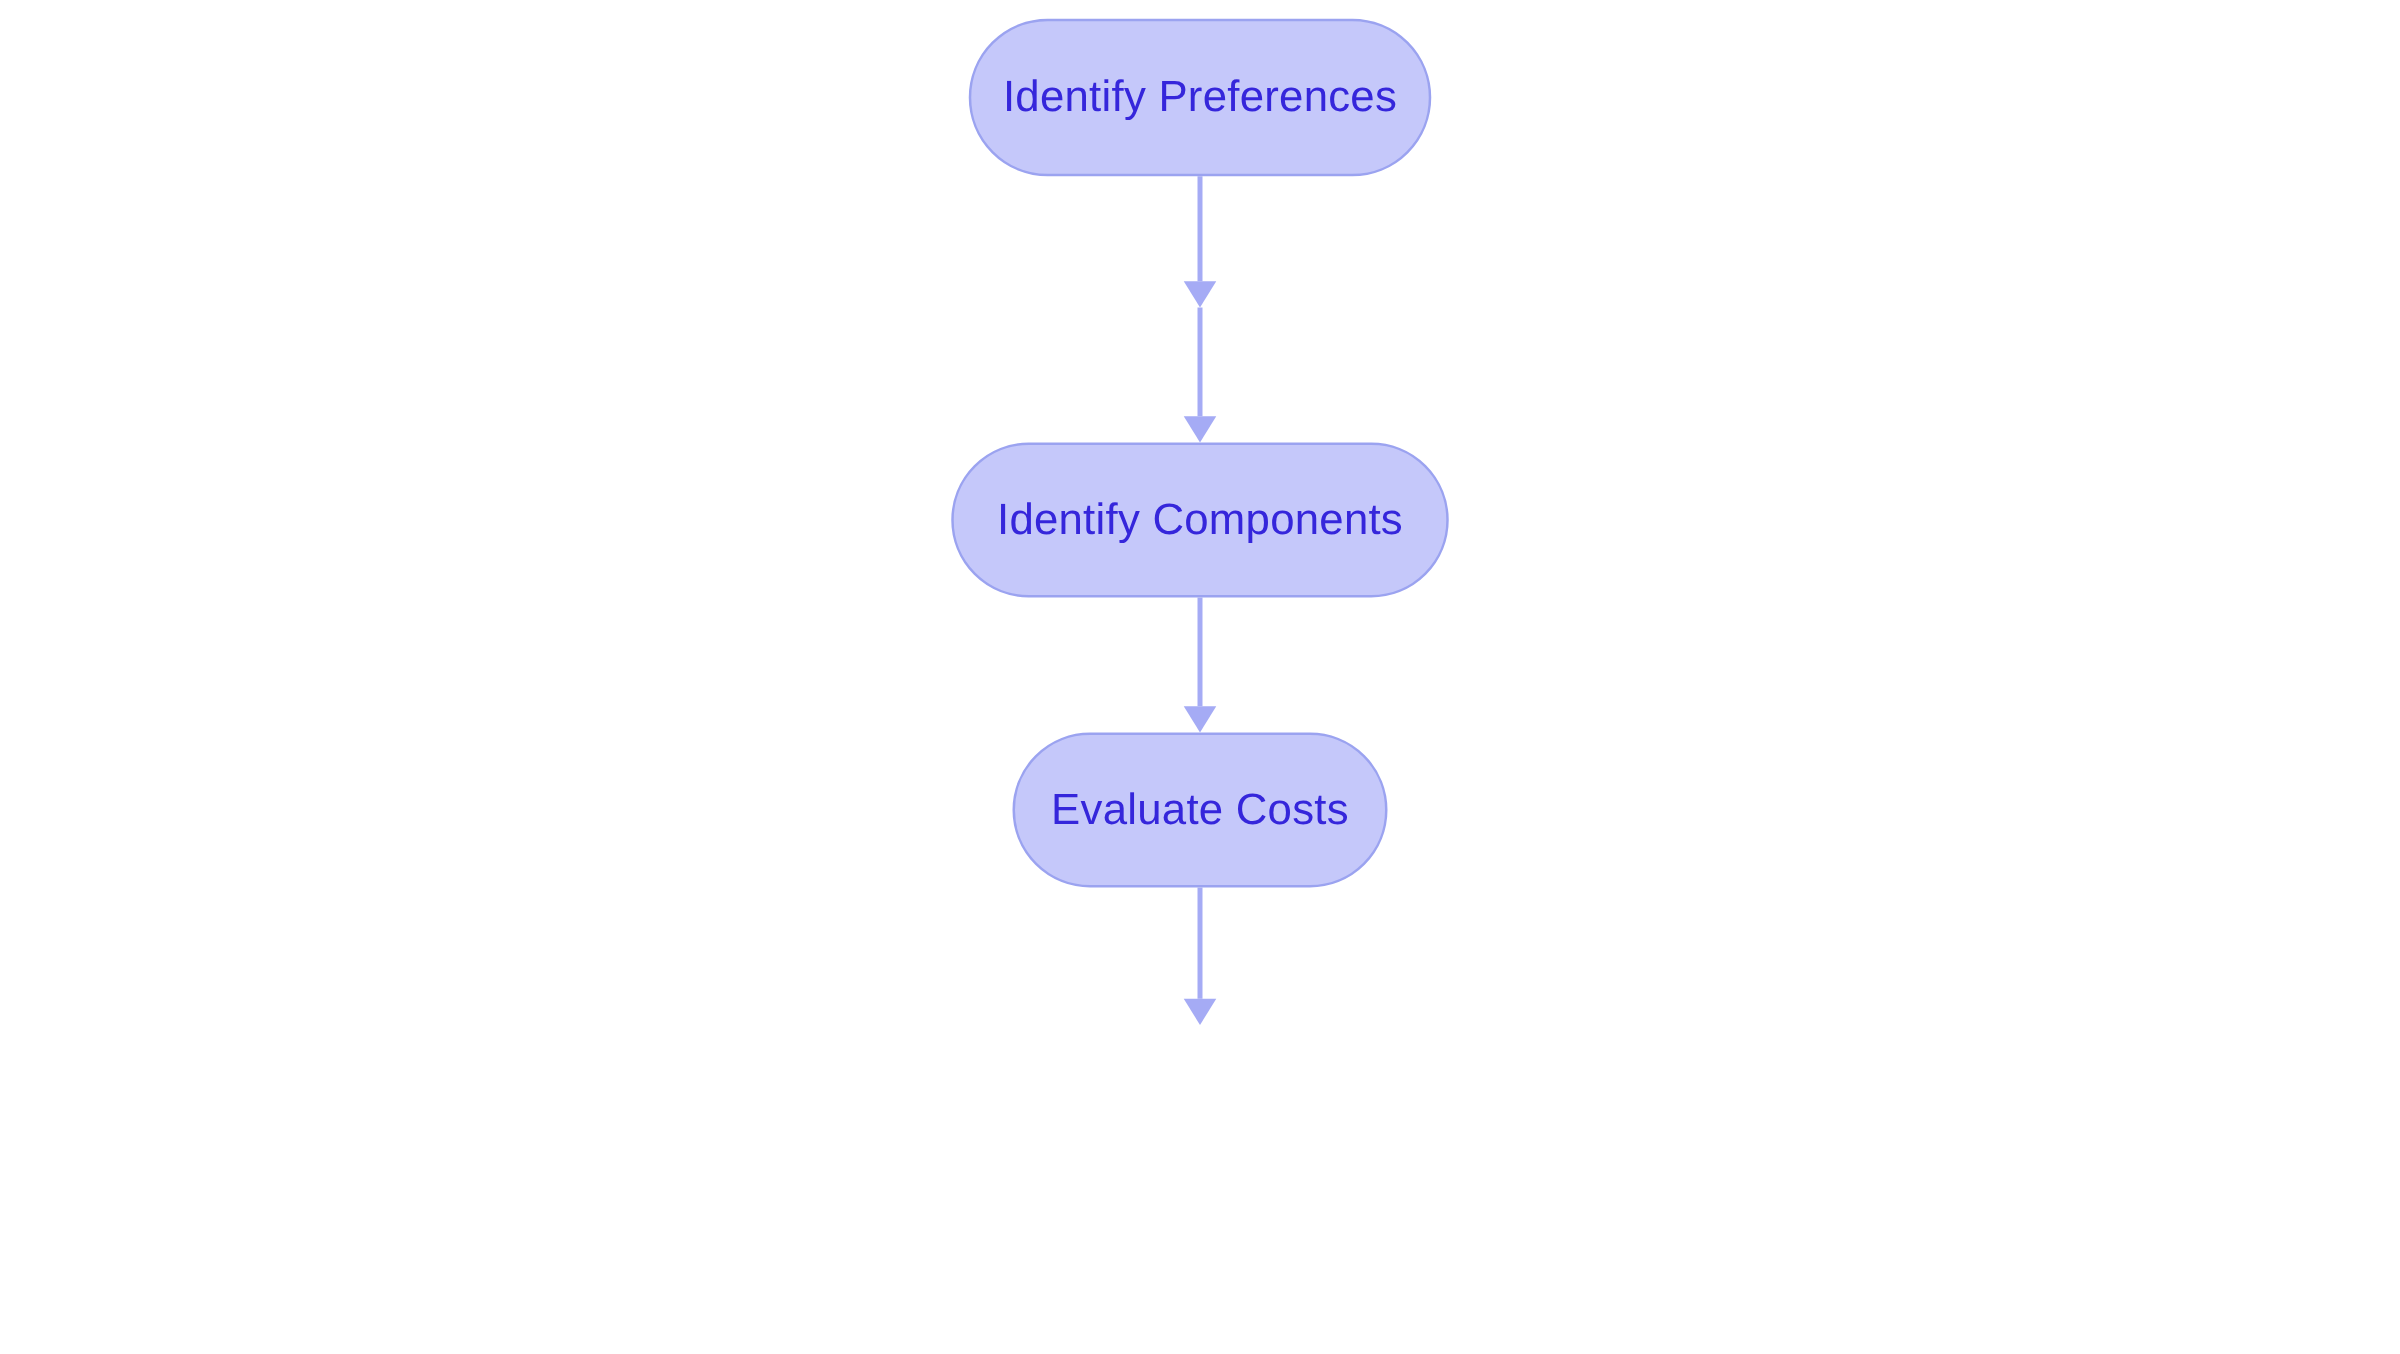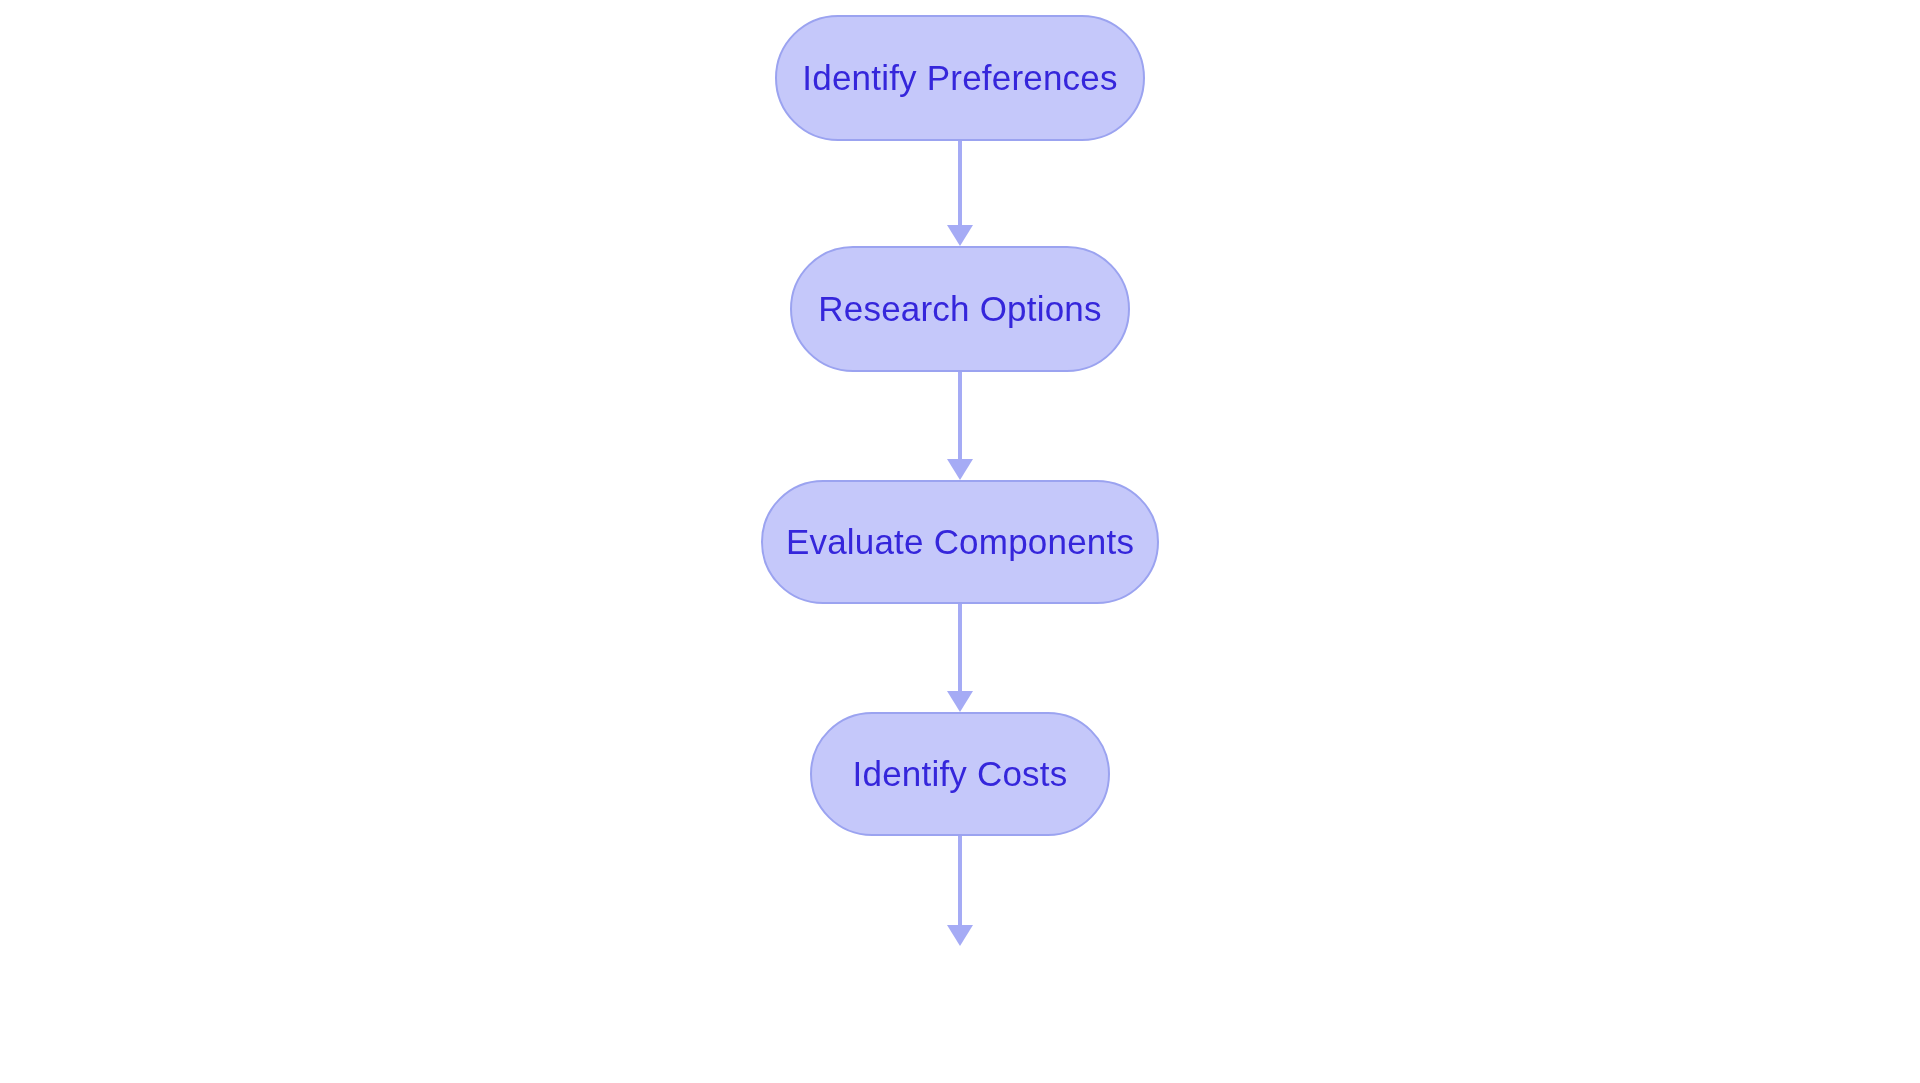--- a/index.html
+++ b/index.html
@@ -114,40 +114,37 @@
 
     <div class="node n0">
       <span class="node-label">Identify Preferences</span>
     </div>
 
     <div class="connector c0">
       <span class="stem"></span>
       <span class="head"></span>
     </div>
 
-    <div class="node n1">
-      <span class="node-label">Research Options</span>
-    </div>
 
     <div class="connector c1">
       <span class="stem"></span>
       <span class="head"></span>
     </div>
 
     <div class="node n2">
-      <span class="node-label">Evaluate Components</span>
+      <span class="node-label">Identify Components</span>
     </div>
 
     <div class="connector c2">
       <span class="stem"></span>
       <span class="head"></span>
     </div>
 
     <div class="node n3">
-      <span class="node-label">Identify Costs</span>
+      <span class="node-label">Evaluate Costs</span>
     </div>
 
     <div class="connector c3">
       <span class="stem"></span>
       <span class="head"></span>
     </div>
 
 
   </div>
 </div>

